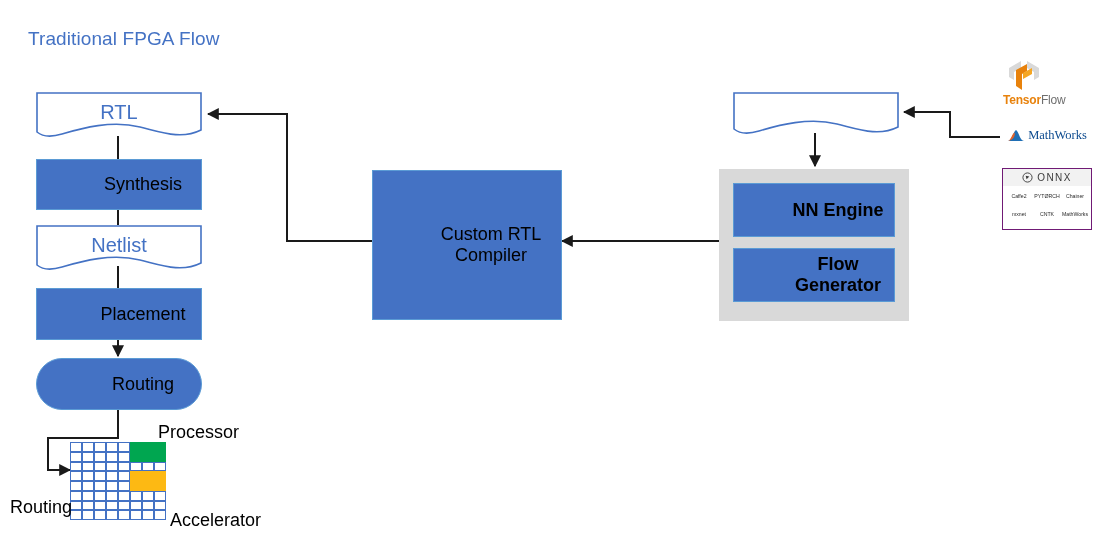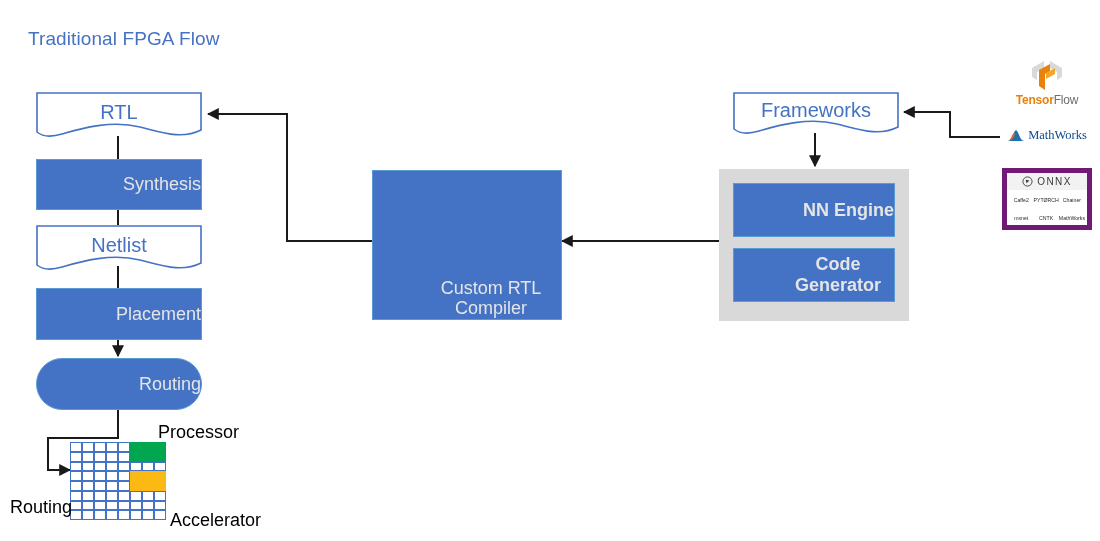--- a/index.html
+++ b/index.html
@@ -12,21 +12,21 @@
   .abs{position:absolute;}
 
   
   .title{
     left:28px;top:8px;font-size:19px;color:#4472C4;letter-spacing:.1px;margin-top:20px;
   }
 
   
   .pbox{
     background:#4472C4;border:1.5px solid #5B9BD5;
-    color:#e5e5e5;display:flex;align-items:center;justify-content:flex-end;
+    color:#000000;display:flex;align-items:center;justify-content:center;
     font-size:18px;box-sizing:border-box;text-align:center;line-height:1.15;padding-left:48px;
   }
   .pbox.two-line{font-size:18px;}
 
   
   .docshape{}
   .docshape svg{position:absolute;left:0;top:0;}
   .docshape .doclabel{
     position:absolute;left:0;top:0;width:100%;
     display:flex;align-items:center;justify-content:center;
@@ -42,21 +42,21 @@
   
   .grid{
     display:grid;border:0;box-sizing:border-box;
   }
   .gcell{border:1px solid #4472C4;box-sizing:border-box;background:#ffffff;}
   .gcell.green{background:#00A650;border-color:#00A650;}
   .gcell.amber{background:#FDB913;border-color:#FDB913;}
 
   
   .logopanel{background:#ffffff;}
-  .onnxpanel{background:#ffffff;border:5px solid #701a75;box-sizing:border-box;}
+  .onnxpanel{background:#ffffff;border:1px solid #701a75;box-sizing:border-box;}
   .onnx-head{
     background:#F2F2F2;height:17px;display:flex;align-items:center;
     justify-content:center;gap:4px;
   }
   .onnx-head .txt{font-size:10px;color:#3A3A3A;letter-spacing:1.4px;}
   .mini-grid{
     display:grid;grid-template-columns:1fr 1fr 1fr;grid-template-rows:1fr 1fr;
     height:40px;align-items:center;justify-items:center;padding:2px 2px;
     box-sizing:border-box;
   }
@@ -197,34 +197,33 @@
 
   <div class="abs pbox two-line" style="left:372px;top:170px;width:190px;height:150px;flex-direction:column;">
     <span>Custom RTL</span>
     <span>Compiler</span>
   </div>
 
   <div class="abs docshape" style="left:733px;top:92px;width:166px;height:45px;">
     <svg width="166" height="45">
       <path d="M 1 1 L 165 1 L 165 35 C 145 45 125 37 104 32 C 76 25 46 33 26 39 C 16 42 7 42 1 37 Z" fill="#ffffff" stroke="#4472C4" stroke-width="1.6"></path>
     </svg>
-    <div class="doclabel" style="height:37px;">Frameworks</div>
   </div>
 
   <div class="abs graybox" style="left:719px;top:169px;width:190px;height:152px;">
     <div class="pbox" style="position:absolute;left:14px;top:14px;width:162px;height:54px;">
       <span>NN Engine</span>
     </div>
     <div class="pbox" style="position:absolute;left:14px;top:79px;width:162px;height:54px;">
-      <span>Code Generator</span>
+      <span>Flow Generator</span>
     </div>
   </div>
 
   <div class="abs logopanel" style="left:1003px;top:60px;width:88px;height:52px;
-       display:flex;flex-direction:column;align-items:center;justify-content:flex-start;">
+       display:flex;flex-direction:column;align-items:flex-start;justify-content:flex-start;">
     <svg width="42" height="33" viewBox="0 0 42 33">
       <path d="M 6 8 L 18 1 L 18 8 L 11 12 L 11 20 L 6 17 Z" fill="#D9D9D9"></path>
       <path d="M 36 8 L 24 1 L 24 8 L 31 12 L 31 20 L 36 17 Z" fill="#D9D9D9"></path>
       <path d="M 13 10 L 24 4 L 24 11 L 19 14 L 19 30 L 13 26 Z" fill="#E8820C"></path>
       <path d="M 20 13 L 29 8 L 29 14 L 20 19 Z" fill="#F5A623"></path>
     </svg>
     <div class="tf-text"><span class="tf-a">Tensor</span><span class="tf-b">Flow</span></div>
   </div>
 
   <div class="abs logopanel" style="left:1003px;top:124px;width:88px;height:22px;

